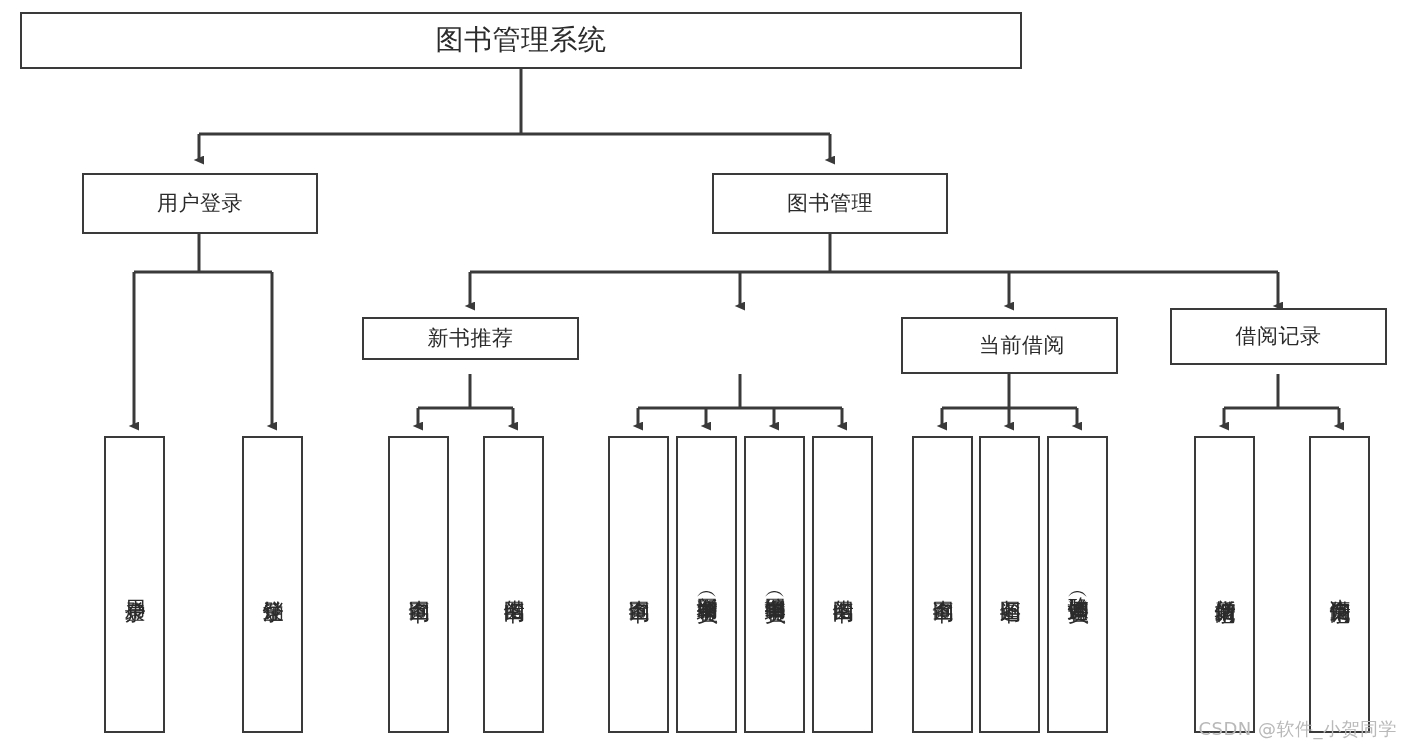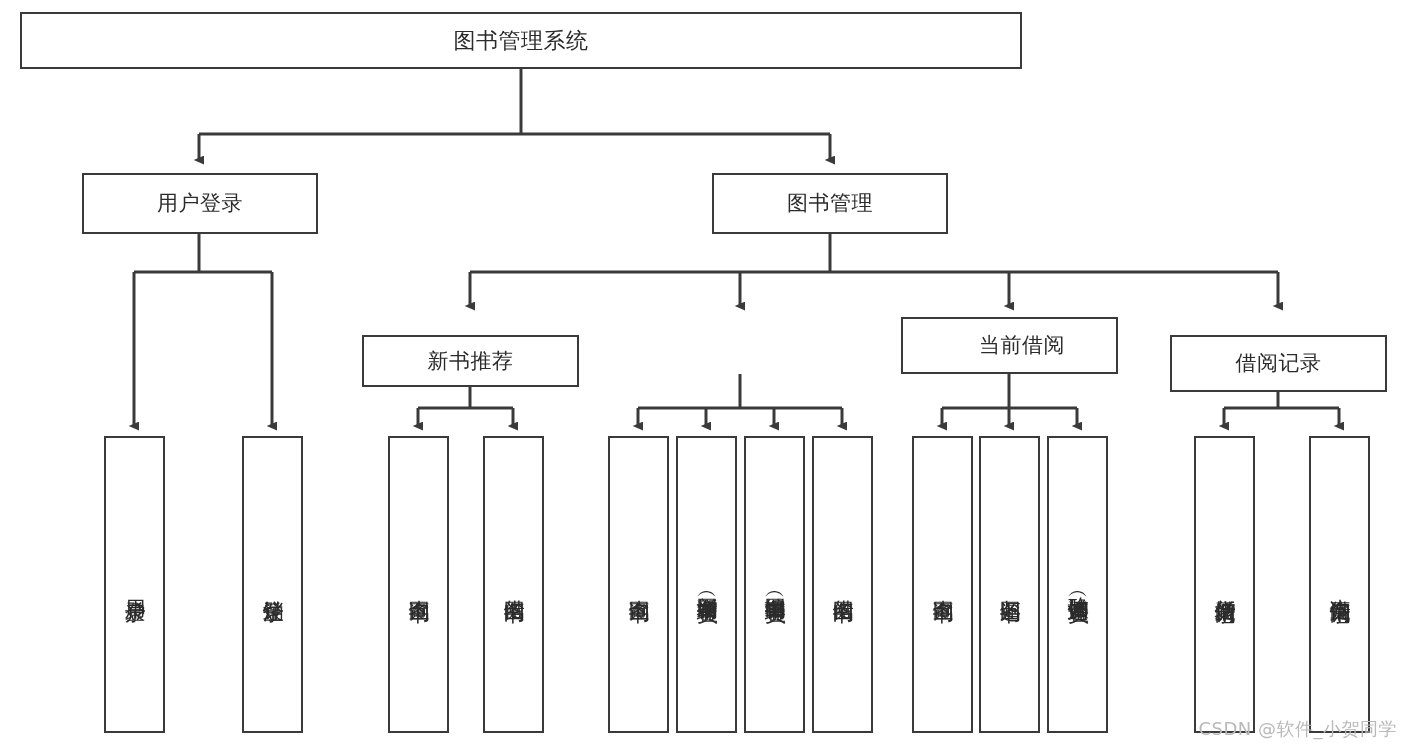--- a/index.html
+++ b/index.html
@@ -38,21 +38,21 @@
   .node-label {
     text-align: center;
     line-height: 1.08;
     letter-spacing: 0.5px;
   }
   .node.h .node-label {
     font-size: 21px;
     writing-mode: horizontal-tb;
   }
   .node.root .node-label {
-    font-size: 22px;
+    font-size: 28px;
     text-align: center;
   }
   .node.v {
     align-items: center;
     justify-content: center;
     padding: 4px 0;
   }
   .node.v .node-label {
     writing-mode: vertical-rl;
     text-orientation: upright;
@@ -130,27 +130,27 @@
     <span class="node-label">图书管理系统</span>
   </div>
 
   <div class="node h" style="left:82px; top:173px; width:236px; height:61px;">
     <span class="node-label">用户登录</span>
   </div>
   <div class="node h" style="left:712px; top:173px; width:236px; height:61px;font-family:Liberation Serif, serif;">
     <span class="node-label">图书管理</span>
   </div>
 
-  <div class="node h" style="left:362px; top:335px; width:217px; height:52px;justify-content:center;">
+  <div class="node h" style="left:362px; top:317px; width:217px; height:43px;justify-content:center;">
     <span class="node-label">新书推荐</span>
   </div>
   <div class="node h" style="left:901px; top:317px; width:217px; height:57px;padding-left:25px;">
     <span class="node-label">当前借阅</span>
   </div>
-  <div class="node h" style="left:1170px; top:335px; width:217px; height:57px;justify-content:center;">
+  <div class="node h" style="left:1170px; top:308px; width:217px; height:57px;justify-content:center;">
     <span class="node-label">借阅记录</span>
   </div>
 
   <div class="node v" style="left:104px; top:436px; width:61px; height:297px;">
     <span class="node-label">用户登录</span>
   </div>
   <div class="node v" style="left:242px; top:436px; width:61px; height:297px;">
     <span class="node-label">注销登录</span>
   </div>
 

